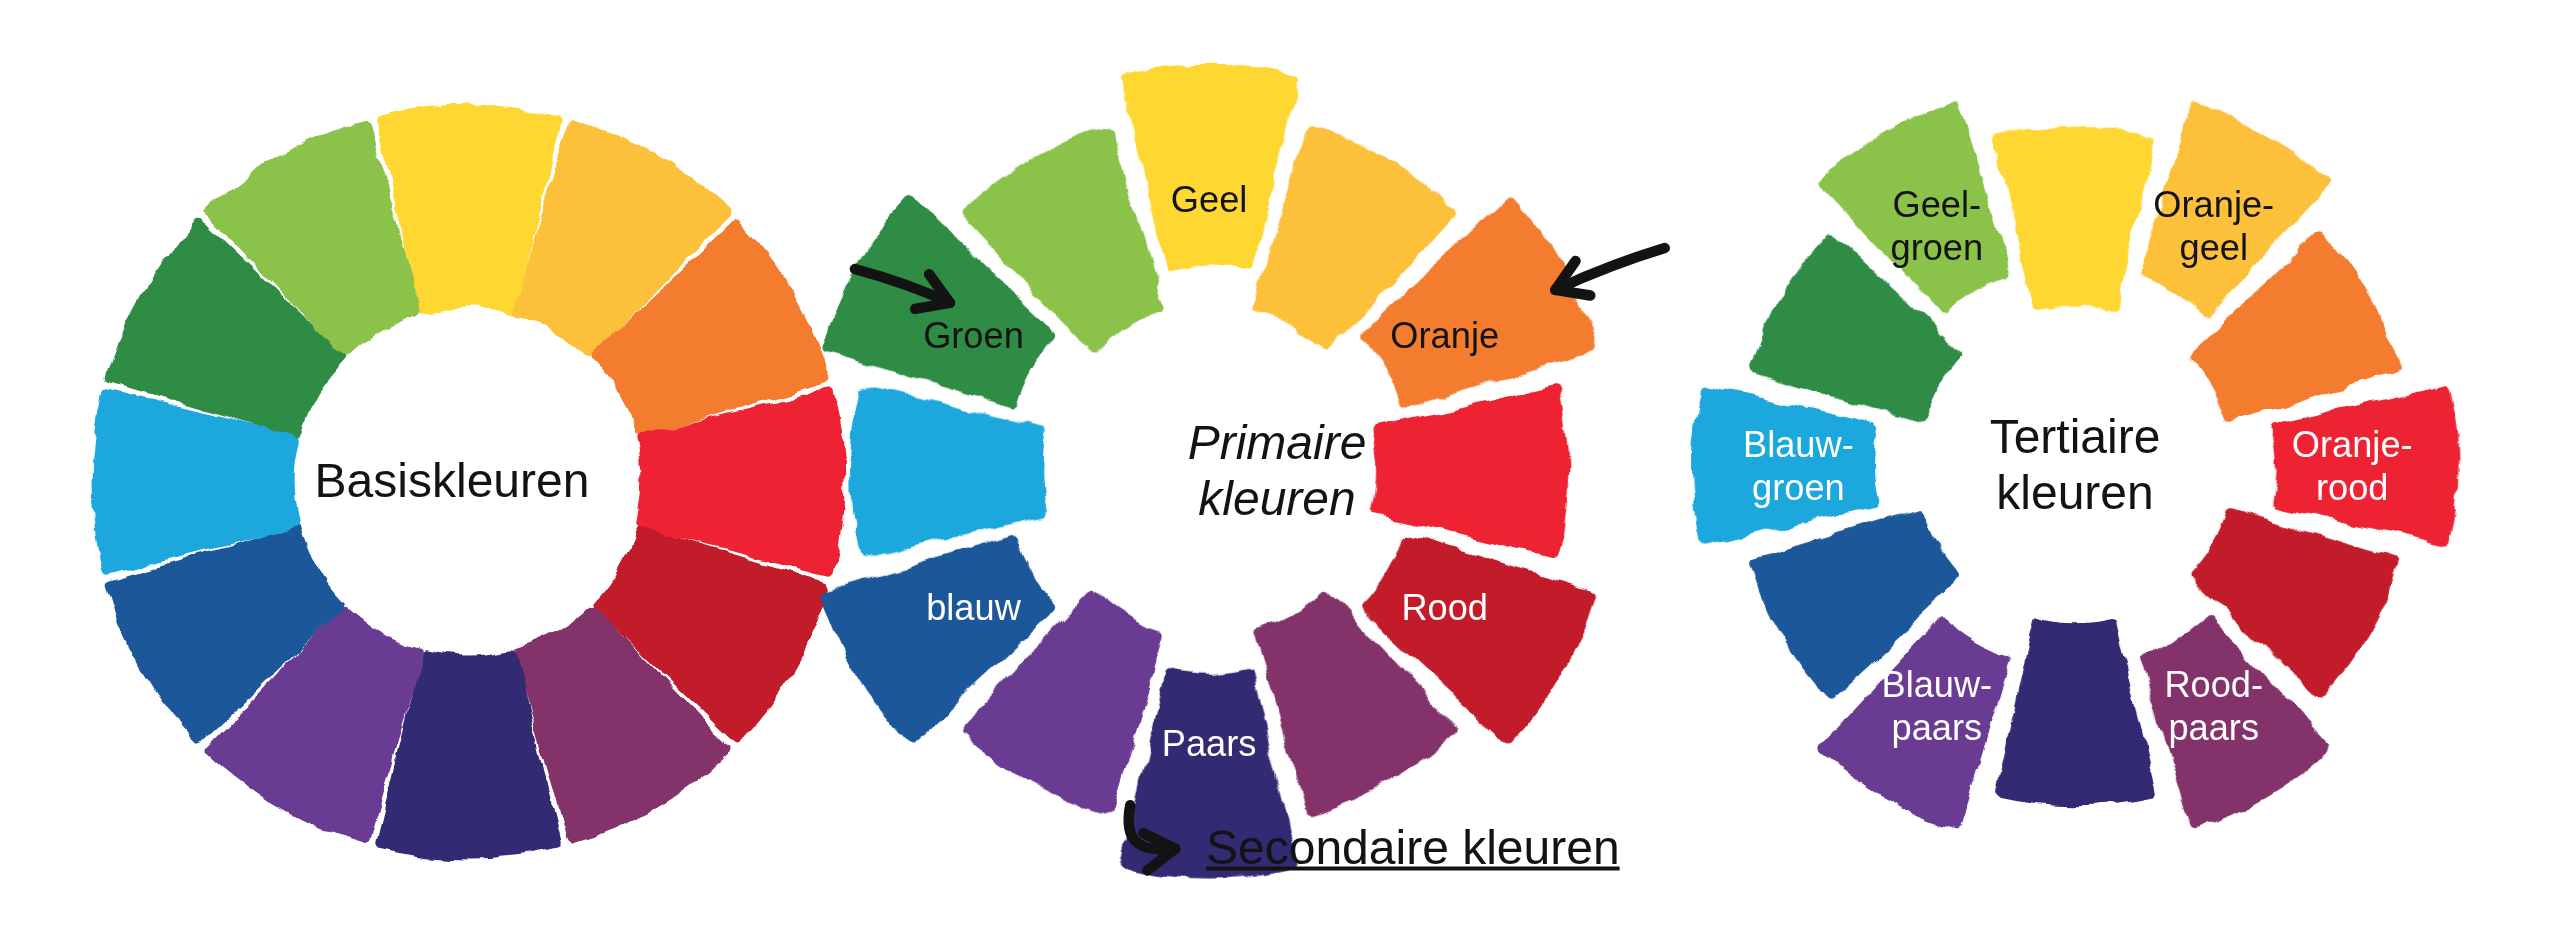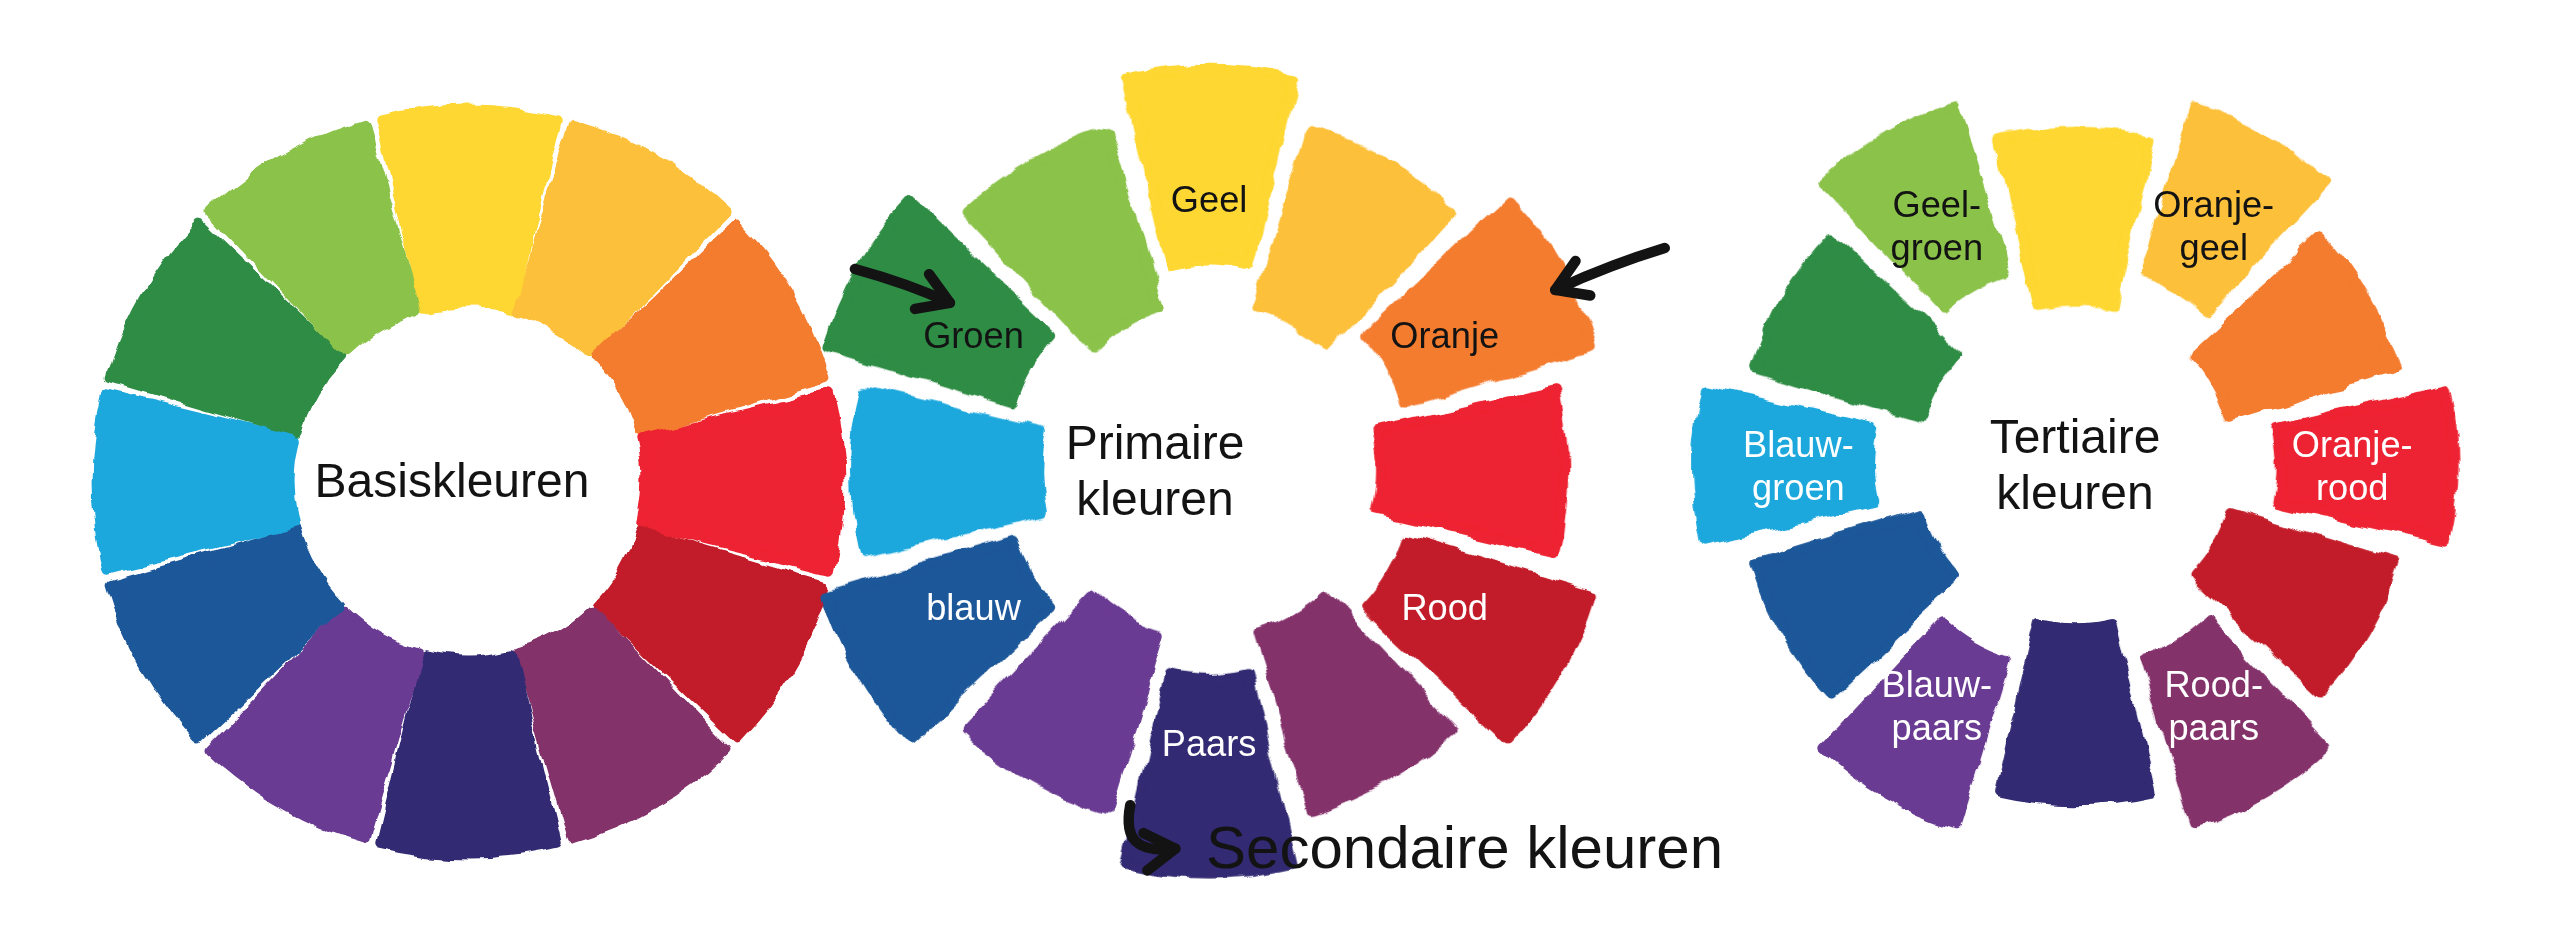--- a/index.html
+++ b/index.html
@@ -15,21 +15,21 @@
     transform:translate(-50%,-50%);
     text-align:center;
     font-size:48px;line-height:56px;
     color:#131313;
     white-space:nowrap;
   }
   .wheel-title span{display:block;}
   .secondary-label{
     position:absolute;
     transform:translateY(-50%);
-    font-size:60px;color:#131313;white-space:nowrap;
+    font-size:48px;color:#131313;white-space:nowrap;text-decoration:underline;
   }
   .seg-label{
     font-family:"Liberation Sans",sans-serif;
     font-size:45px;
   }
 </style>
 </head>
 <body>
 
 <svg id="wheels-svg" width="2576" height="951" viewBox="0 0 3200 1181">
@@ -104,21 +104,21 @@
       <path d="M 2068 308 Q 1996 330 1932 360"></path>
       <path d="M 1975.5 366.9 L 1932 360 L 1957.2 324.0"></path>
       <path d="M 1404 1000 C 1396 1042 1412 1060 1460 1054"></path>
       <path d="M 1420.5 1034.7 L 1460 1054 L 1425.3 1081.1"></path>
     </g>
   </svg>
 
 <div class="wheel-title" id="title-0" style="left:452px;top:481px;">
   <span>Basiskleuren</span>
 </div>
-<div class="wheel-title" id="title-1" style="left:1155px;top:471px;">
+<div class="wheel-title" id="title-1" style="left:1277px;top:471px;font-style:italic;">
   <span>Primaire</span>
   <span>kleuren</span>
 </div>
 <div class="wheel-title" id="title-2" style="left:2075px;top:465px;text-align:center;">
   <span>Tertiaire</span>
   <span>kleuren</span>
 </div>
 
 <div class="secondary-label" style="left:1206px;top:847px;">Secondaire kleuren</div>
 

